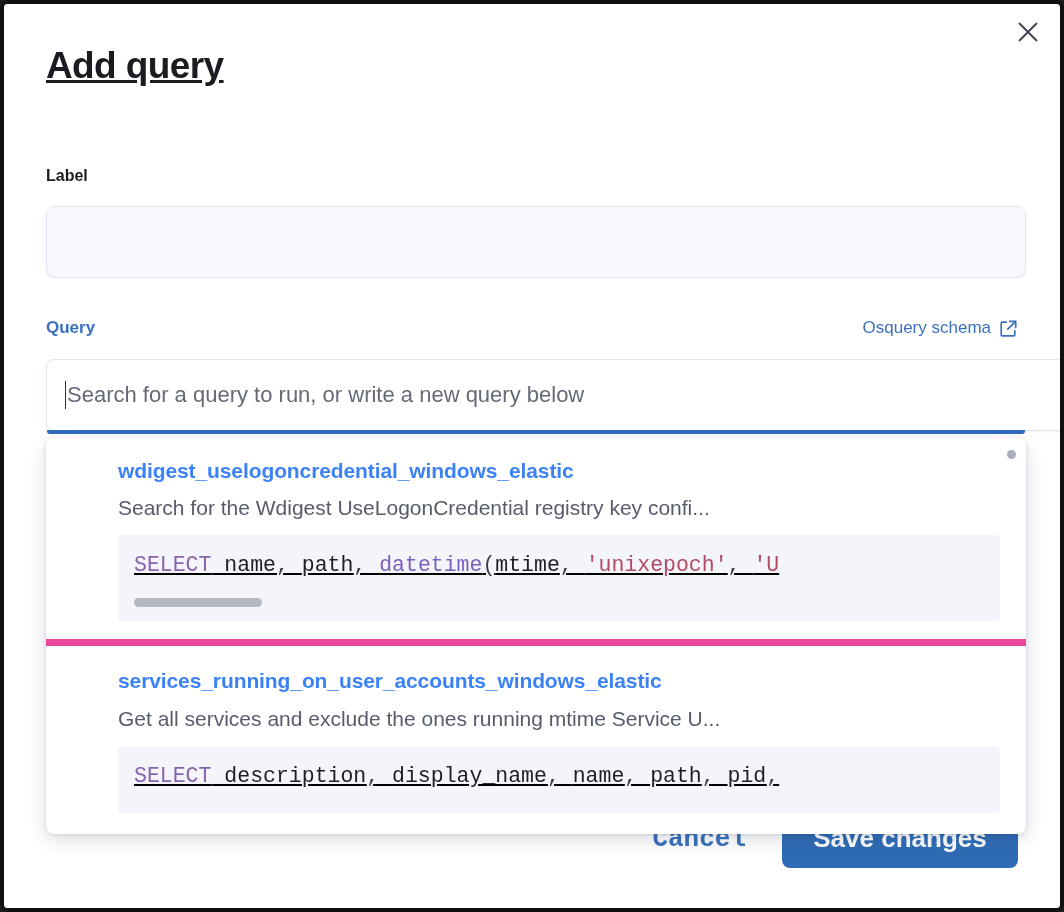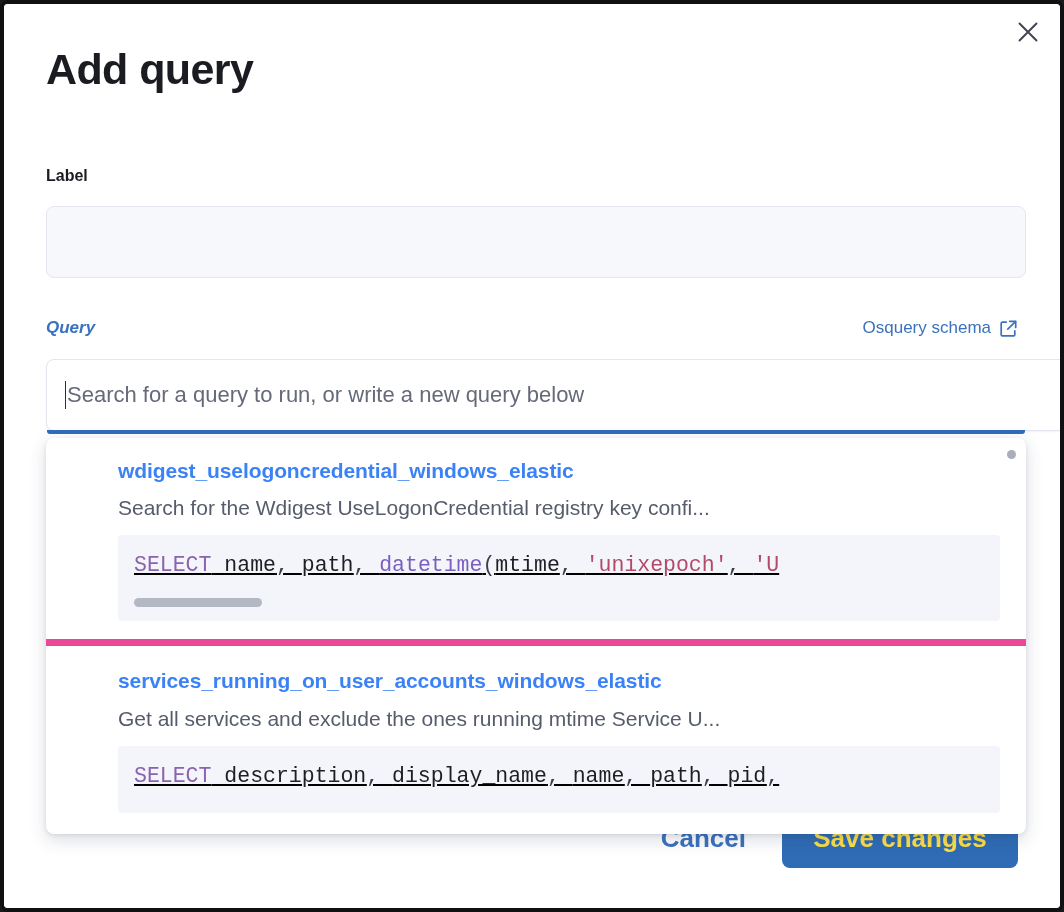--- a/index.html
+++ b/index.html
@@ -46,26 +46,27 @@
     border: none;
     padding: 0;
   }
   .close-btn svg { display:block; }
 
   
   .modal-title {
     position: absolute;
     left: 42px;
     top: 42px;
-    font-size: 43px;
+    font-size: 37px;
     font-weight: 700;
     letter-spacing: -0.6px;
     color: #1a1c21;
     line-height: 1.1;
     margin: 0;
+    text-decoration: underline;
   }
 
   
   .field-label {
     position: absolute;
     left: 42px;
     font-size: 16px;
     font-weight: 700;
     color: #1a1c21;
     letter-spacing: 0px;
@@ -91,21 +92,20 @@
   }
 
   
   .query-label {
     position: absolute;
     left: 42px;
     top: 314px;
     font-size: 17px;
     font-weight: 700;
     color: #3a72bd;
-    font-style: italic;
   }
   .schema-link {
     position: absolute;
     right: 42px;
     top: 314px;
     font-size: 17px;
     font-weight: 400;
     color: #3a72bd;
     text-decoration: none;
     display: flex;
@@ -244,29 +244,29 @@
     justify-content: flex-end;
     gap: 36px;
     padding-right: 42px;
   }
   .btn-cancel {
     background: none;
     border: none;
     color: #3a72bd;
     font-size: 26px;
     font-weight: 700;
-    font-family: Liberation Sans, sans-serif;
+    font-family: Liberation Mono, monospace;
     cursor: pointer;
     padding: 0;
     margin-left: 20px;
   }
   .btn-save {
     background: #2f6cb5;
     border: none;
-    color: #fde047;
+    color: #ffffff;
     font-size: 26px;
     font-weight: 700;
     font-family: "Liberation Sans", sans-serif;
     border-radius: 8px;
     padding: 14px 26px;
     cursor: pointer;
     min-width: 236px;
   }
 </style>
 </head>

